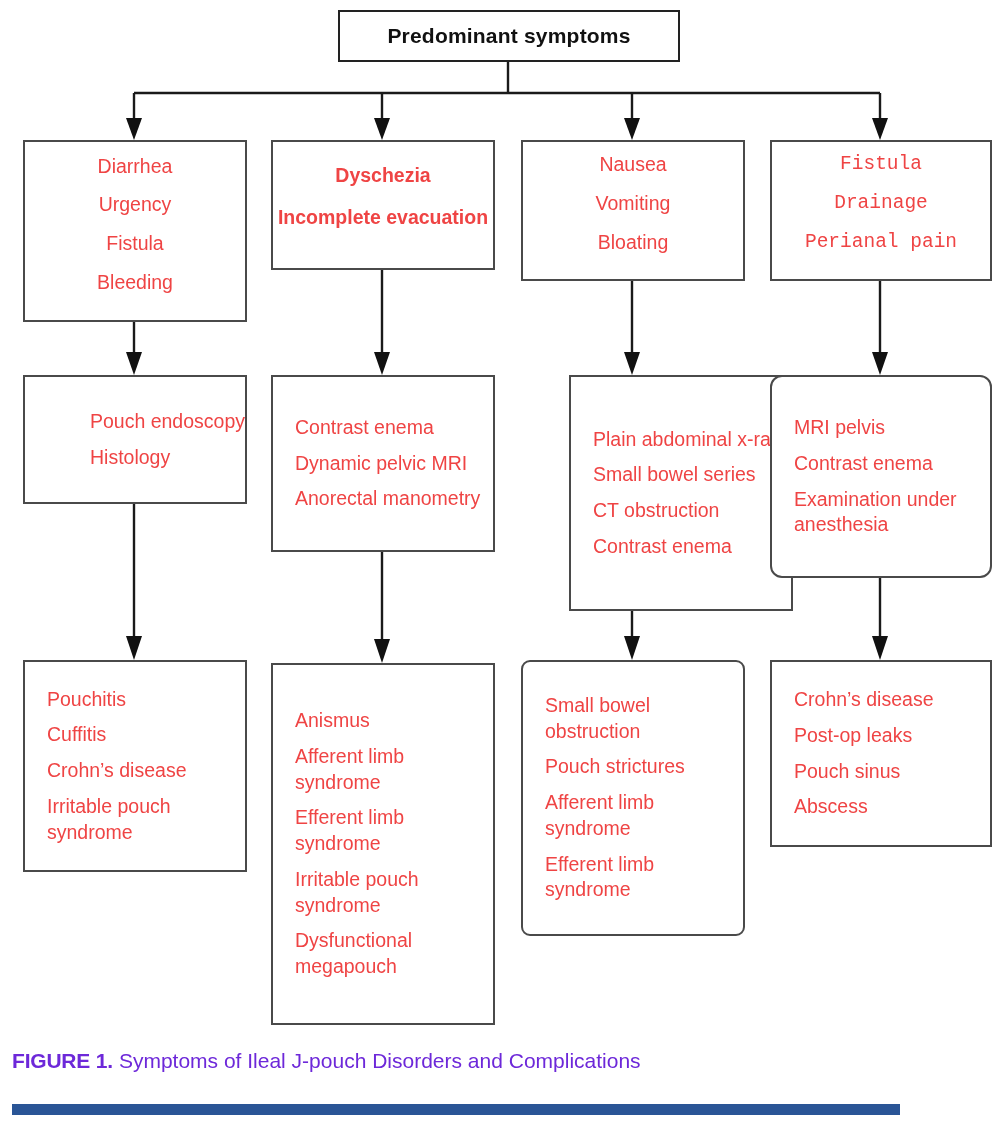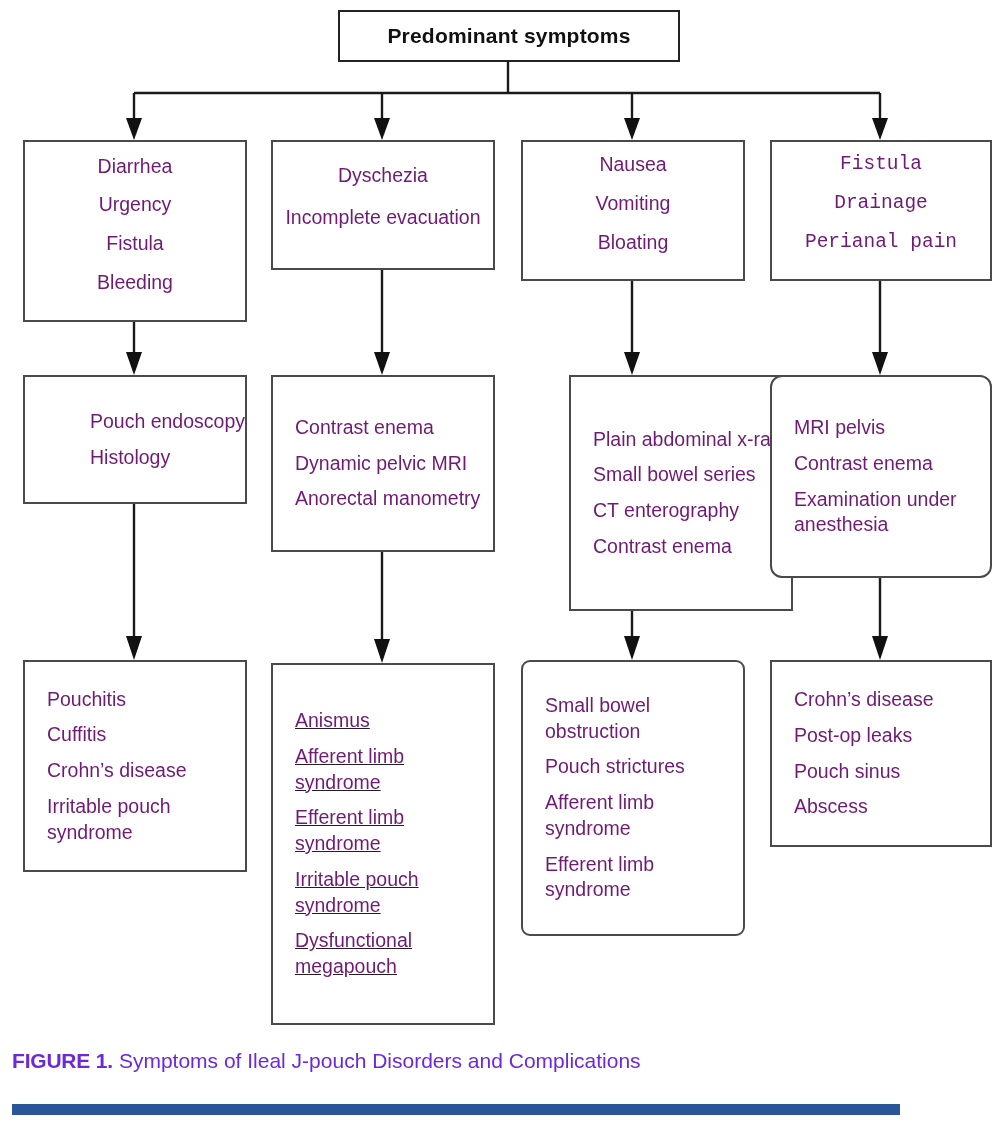--- a/index.html
+++ b/index.html
@@ -69,36 +69,36 @@
   }
 
   .node-list {
     list-style: none;
     margin: 0;
     padding: 0;
   }
   .node-list li {
     font-size: 19.5px;
     line-height: 1.32;
-    color: #701a75;
+    color: #ef4444;
     margin: 0 0 10px 0;
   }
   .node-list li:last-child { margin-bottom: 0; }
 
   
   .align-center .node-list {
     text-align: center;
   }
   .align-center .node-list li { margin-bottom: 13px; }
 
   .align-left .node-list {
     text-align: left;
     padding-left: 22px;
   }
-  .roomy .node-list li { margin-bottom: 16px; }
+  .roomy .node-list li { margin-bottom: 16px; font-weight: bold; }
 
   
   #caption-area {
     position: absolute;
     left: 12px;
     top: 1048px;
     width: 982px;
   }
   .caption-line {
     font-size: 21px;
@@ -209,21 +209,21 @@
       <li>Contrast enema</li>
       <li>Dynamic pelvic MRI</li>
       <li>Anorectal manometry</li>
     </ul>
   </div>
 
   <div class="node-box align-left" style="left:521px; top:375px; width:224px; height:236px;margin-left:48px;">
     <ul class="node-list">
       <li>Plain abdominal x-ray</li>
       <li>Small bowel series</li>
-      <li>CT enterography</li>
+      <li>CT obstruction</li>
       <li>Contrast enema</li>
     </ul>
   </div>
 
   <div class="node-box align-left" style="left:770px; top:375px; width:222px; height:203px;border-radius:12px;">
     <ul class="node-list">
       <li>MRI pelvis</li>
       <li>Contrast enema</li>
       <li>Examination under anesthesia</li>
     </ul>
@@ -231,21 +231,21 @@
 
   <div class="node-box align-left" style="left:23px; top:660px; width:224px; height:212px;">
     <ul class="node-list">
       <li>Pouchitis</li>
       <li>Cuffitis</li>
       <li>Crohn’s disease</li>
       <li>Irritable pouch syndrome</li>
     </ul>
   </div>
 
-  <div class="node-box align-left" style="left:271px; top:663px; width:224px; height:362px;text-decoration:underline;">
+  <div class="node-box align-left" style="left:271px; top:663px; width:224px; height:362px;">
     <ul class="node-list">
       <li>Anismus</li>
       <li>Afferent limb syndrome</li>
       <li>Efferent limb syndrome</li>
       <li>Irritable pouch syndrome</li>
       <li>Dysfunctional megapouch</li>
     </ul>
   </div>
 
   <div class="node-box align-left" style="left:521px; top:660px; width:224px; height:276px;border-radius:9px;">

